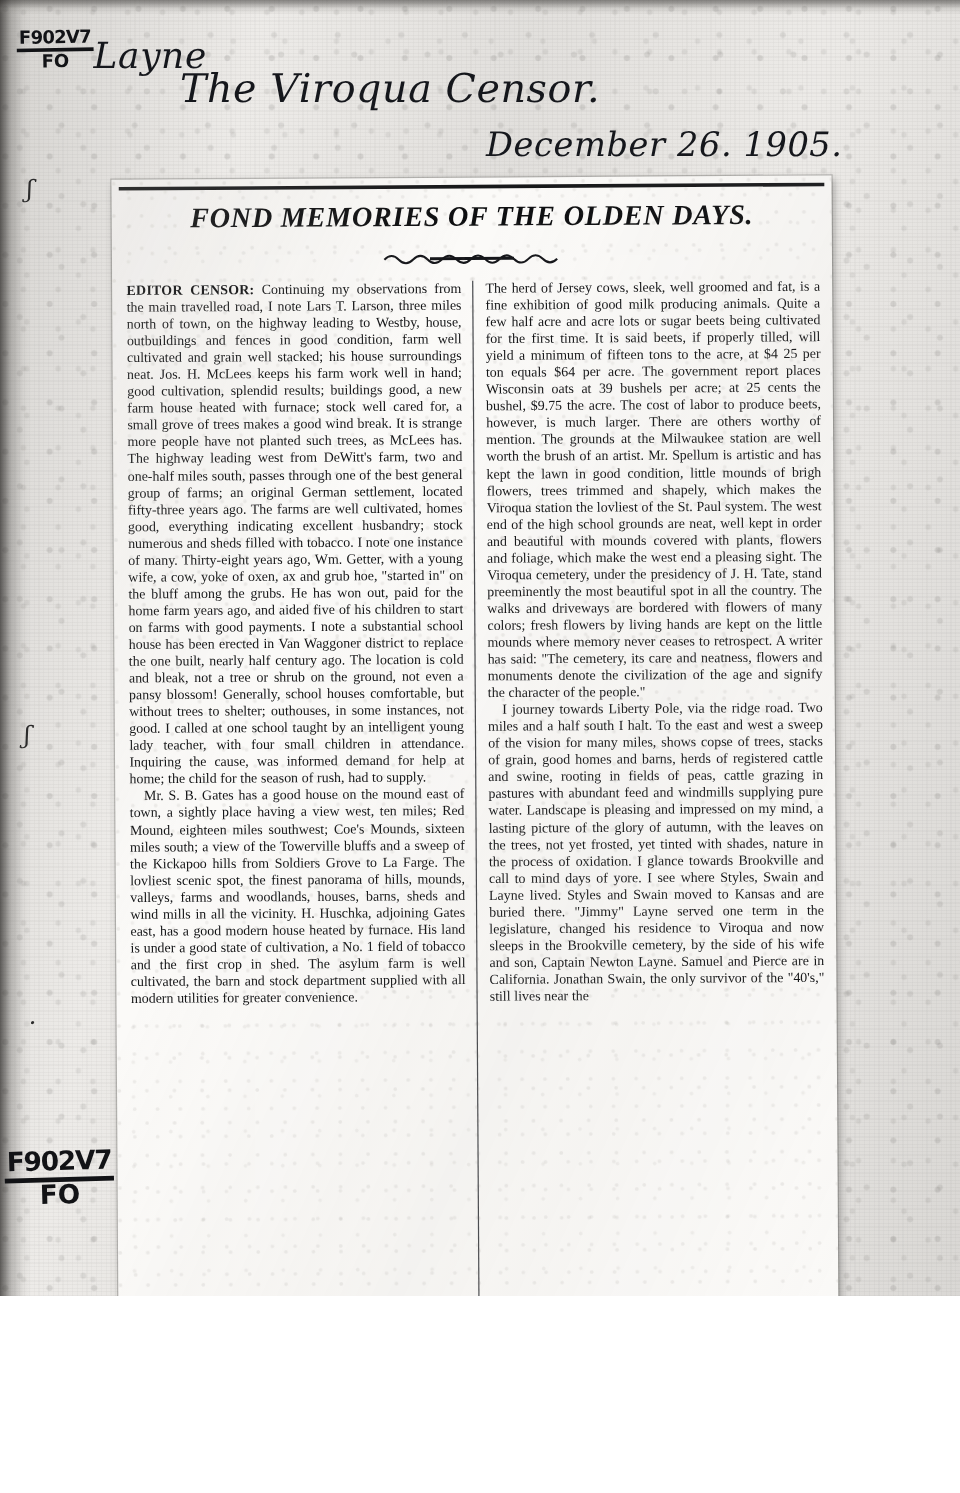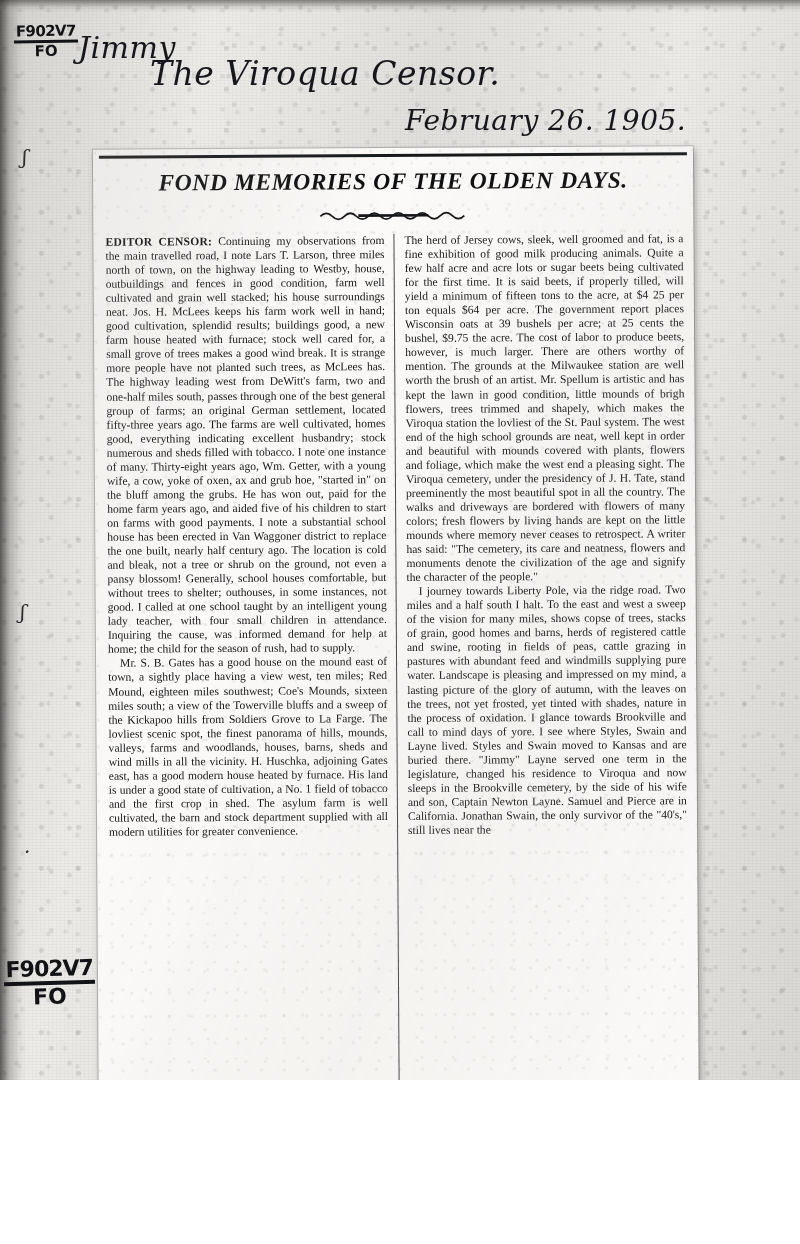--- a/index.html
+++ b/index.html
@@ -244,23 +244,23 @@
 
   <div class="backing"></div>
   <div class="scan-edge-left"></div>
   <div class="scan-edge-top"></div>
 
   <div class="callno callno-top">
     <span class="top">F902V7</span>
     <span class="bot">FO</span>
   </div>
 
-  <div class="hand hand-from">Jimmy</div>
+  <div class="hand hand-from">Layne</div>
   <div class="hand hand-title">The Viroqua Censor.</div>
-  <div class="hand hand-date">February 26. 1905.</div>
+  <div class="hand hand-date">December 26. 1905.</div>
 
   <div class="ink-mark" style="left:22px; top:145px;">ʃ</div>
   <div class="ink-mark" style="left:20px; top:600px;">ʃ</div>
   <div class="ink-mark" style="left:24px; top:840px;">·</div>
 
   <div class="callno callno-bottom">
     <span class="top">F902V7</span>
     <span class="bot">FO</span>
   </div>
 

